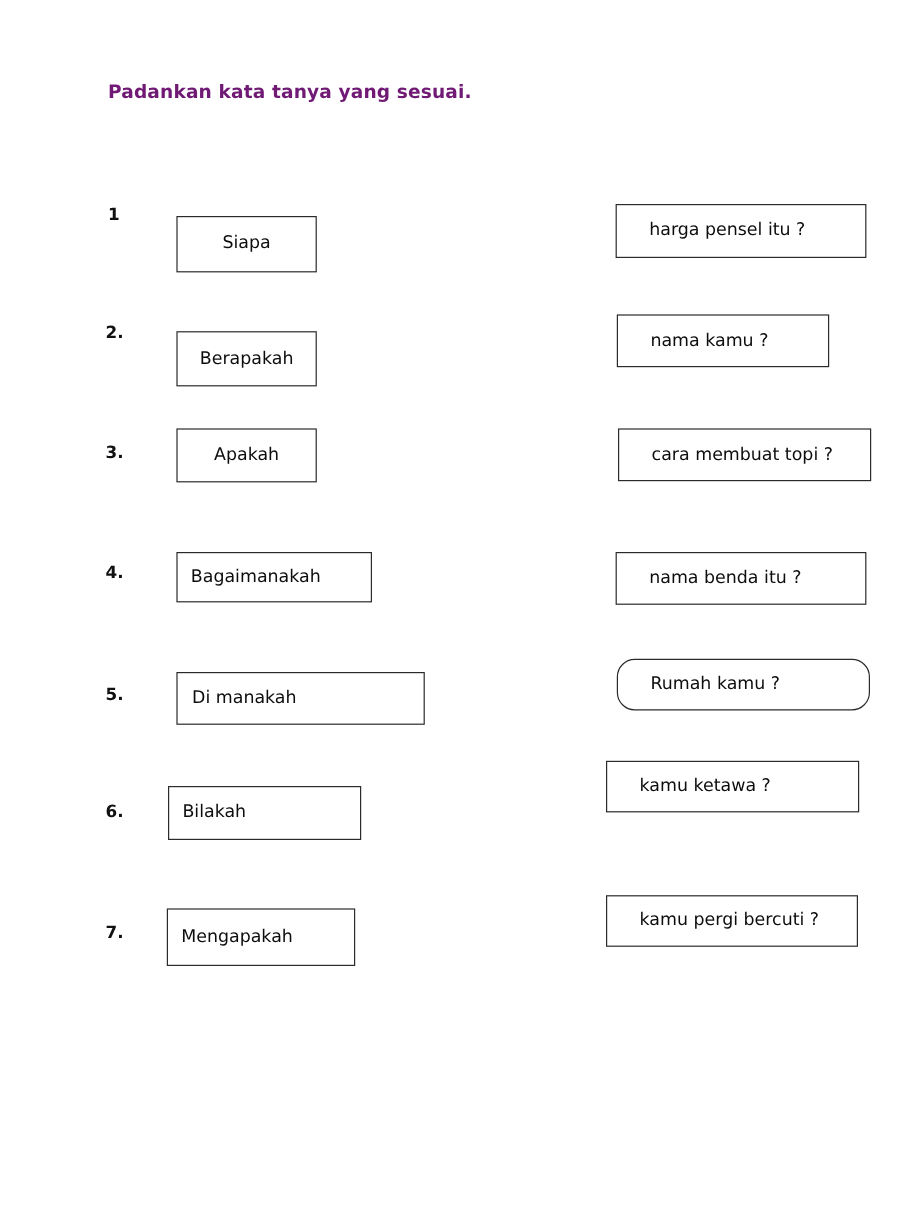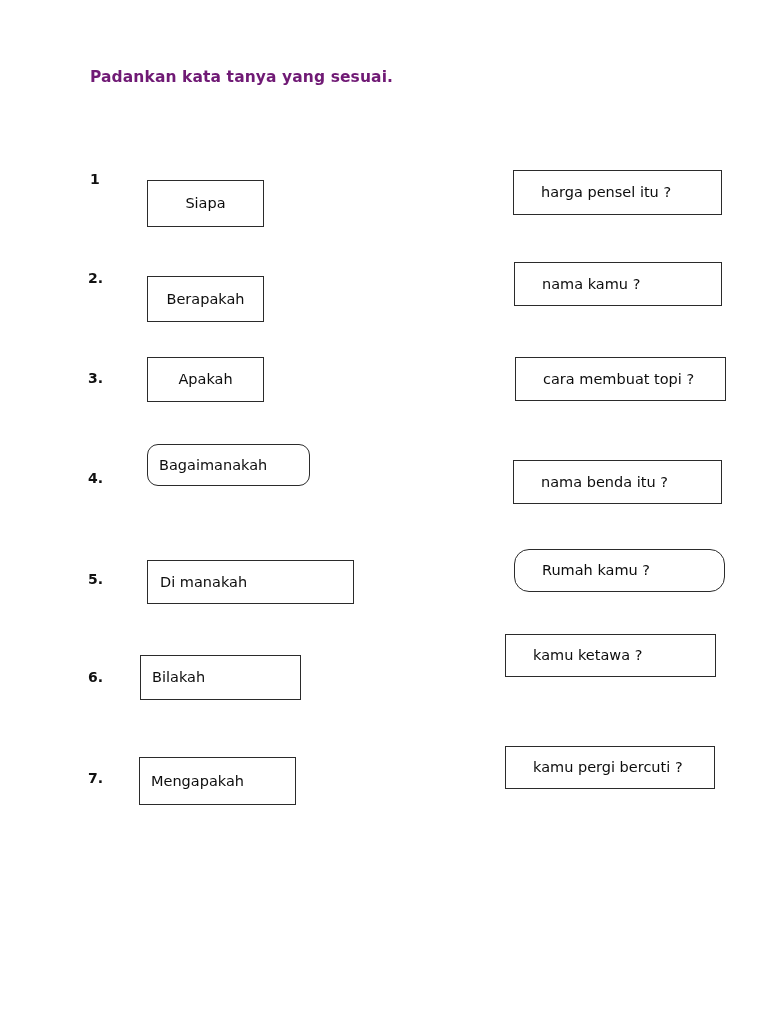--- a/index.html
+++ b/index.html
@@ -83,31 +83,31 @@
   <div class="num" style="left:88px; top:572px;">5.</div>
   <div class="num" style="left:88px; top:670px;">6.</div>
   <div class="num" style="left:88px; top:771px;">7.</div>
 
   <div class="qbox center" style="left:147px; top:164px; width:117px; height:47px;margin-top:16px;">Siapa</div>
 
   <div class="qbox center" style="left:147px; top:276px; width:117px; height:46px;">Berapakah</div>
 
   <div class="qbox center" style="left:147px; top:357px; width:117px; height:45px;">Apakah</div>
 
-  <div class="qbox left" style="left:147px; top:444px; width:163px; height:42px;border-radius:11px;">Bagaimanakah</div>
+  <div class="qbox left" style="left:147px; top:460px; width:163px; height:42px;">Bagaimanakah</div>
 
   <div class="qbox left" style="left:147px; top:560px; width:207px; height:44px;padding-left:12px;">Di manakah</div>
 
   <div class="qbox left" style="left:140px; top:655px; width:161px; height:45px;">Bilakah</div>
 
   <div class="qbox left" style="left:139px; top:757px; width:157px; height:48px;">Mengapakah</div>
 
   <div class="abox" style="left:513px; top:170px; width:209px; height:45px;">harga pensel itu ?</div>
 
-  <div class="abox" style="left:514px; top:262px; width:208px; height:44px;">nama kamu ?</div>
+  <div class="abox" style="left:514px; top:262px; width:177px; height:44px;">nama kamu ?</div>
 
   <div class="abox" style="left:515px; top:357px; width:211px; height:44px;">cara membuat topi ?</div>
 
   <div class="abox" style="left:513px; top:460px; width:209px; height:44px;">nama benda itu ?</div>
 
   <div class="abox" style="left:514px; top:549px; width:211px; height:43px;border-radius:15px;">Rumah kamu ?</div>
 
   <div class="abox" style="left:505px; top:634px; width:211px; height:43px;">kamu ketawa ?</div>
 
   <div class="abox" style="left:505px; top:746px; width:210px; height:43px;">kamu pergi bercuti ?</div>

